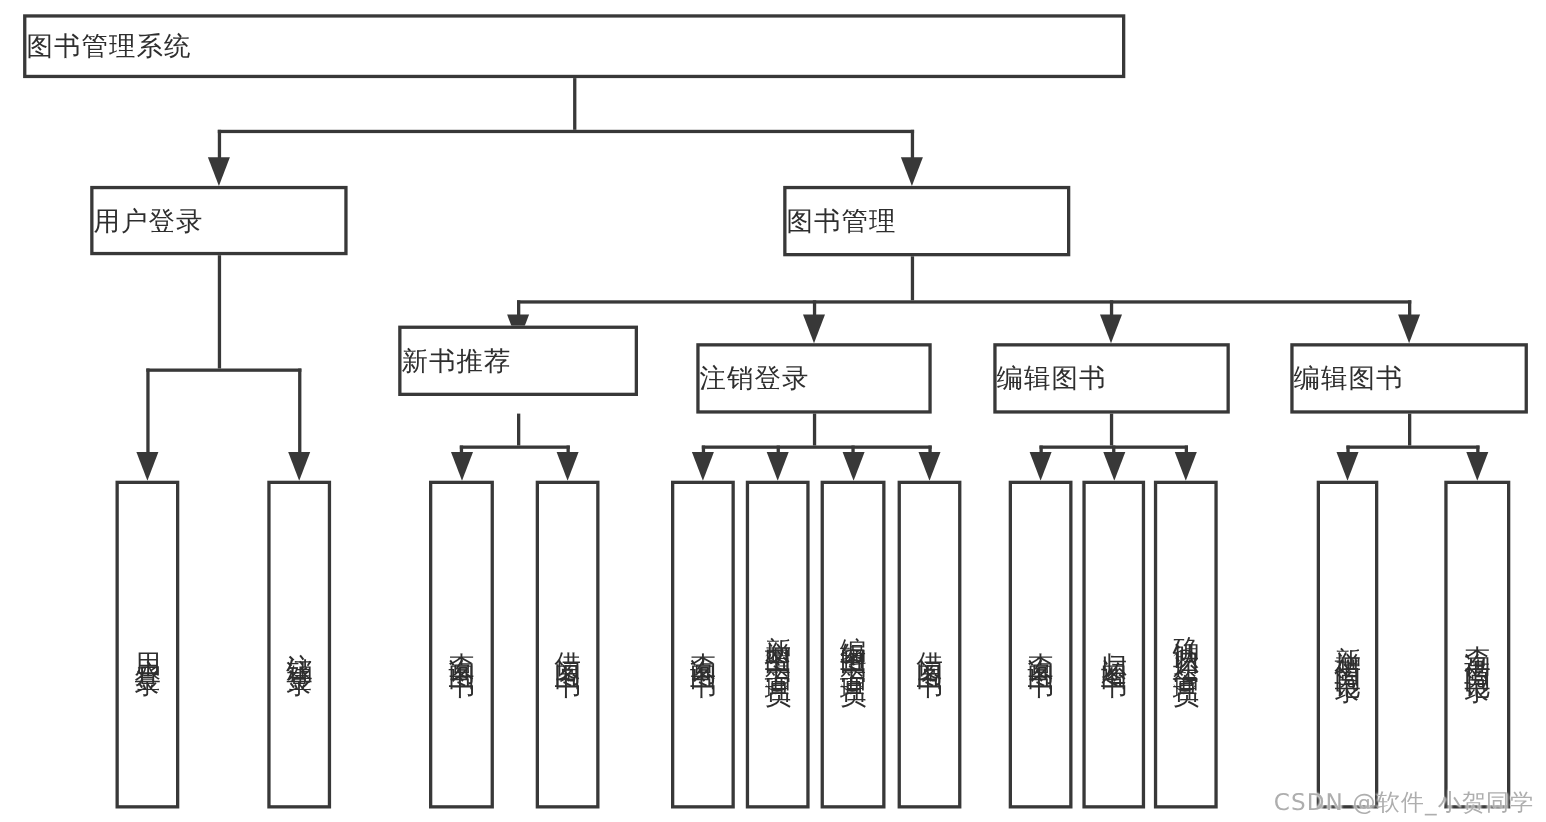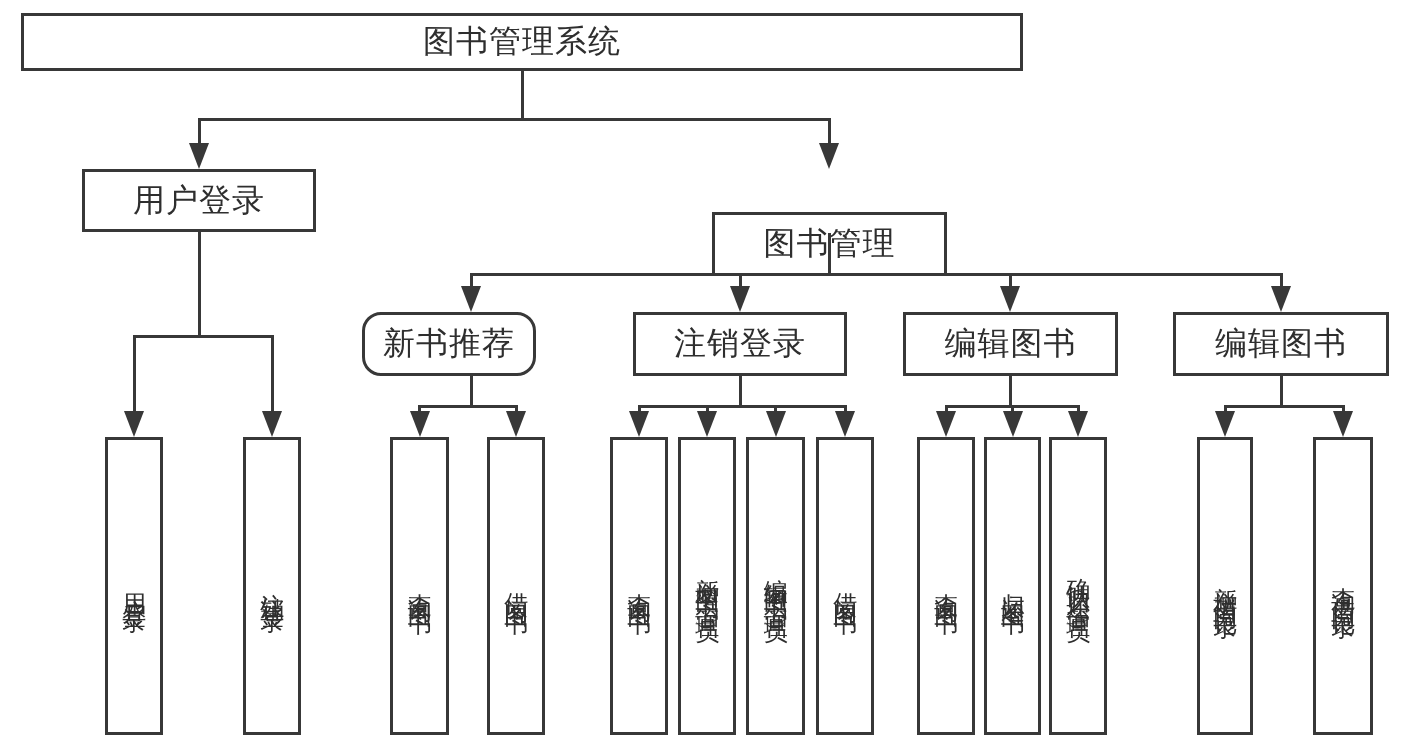--- a/index.html
+++ b/index.html
@@ -12,23 +12,23 @@
     width:1405px;height:747px;
     background:#ffffff;
     overflow:hidden;
     font-family:"DejaVu Sans","Liberation Sans",sans-serif;
   }
   .node{
     position:absolute;
     box-sizing:border-box;
     background:#fff;
     border:3px solid var(--line);
-    display:flex;align-items:center;justify-content:center;
+    display:flex;align-items:center;justify-content:flex-start;
     color:var(--text);
-    font-size:32px;
+    font-size:24px;
     letter-spacing:1px;
     white-space:nowrap;
   }
   .vnode{
     position:absolute;
     box-sizing:border-box;
     background:#fff;
     border:3px solid var(--line);
     display:flex;align-items:center;justify-content:center;
     color:var(--text);
@@ -71,21 +71,21 @@
   <div class="vline" style="left:521px;top:71px;height:47px;"></div>
   <div class="hline" style="left:198px;top:118px;width:633px;"></div>
   <div class="vline" style="left:198px;top:118px;height:28px;"></div>
   <div class="tri" style="left:189px;top:143px;"></div>
   <div class="vline" style="left:828px;top:118px;height:28px;"></div>
   <div class="tri" style="left:819px;top:143px;"></div>
 
   <div class="node" style="left:82px;top:169px;width:234px;height:63px;">
     <span>用户登录</span>
   </div>
-  <div class="node" style="left:712px;top:169px;width:235px;height:64px;margin-top:43px;">
+  <div class="node" style="left:712px;top:169px;width:261px;height:64px;">
     <span>图书管理</span>
   </div>
 
   <div class="vline" style="left:198px;top:232px;height:103px;"></div>
   <div class="hline" style="left:133px;top:335px;width:141px;"></div>
   <div class="vline" style="left:133px;top:335px;height:79px;"></div>
   <div class="tri" style="left:124px;top:411px;"></div>
   <div class="vline" style="left:271px;top:335px;height:79px;"></div>
   <div class="tri" style="left:262px;top:411px;"></div>
 
@@ -93,21 +93,21 @@
   <div class="hline" style="left:470px;top:273px;width:813px;"></div>
   <div class="vline" style="left:470px;top:273px;height:17px;"></div>
   <div class="tri" style="left:461px;top:286px;"></div>
   <div class="vline" style="left:739px;top:273px;height:17px;"></div>
   <div class="tri" style="left:730px;top:286px;"></div>
   <div class="vline" style="left:1009px;top:273px;height:17px;"></div>
   <div class="tri" style="left:1000px;top:286px;"></div>
   <div class="vline" style="left:1280px;top:273px;height:17px;"></div>
   <div class="tri" style="left:1271px;top:286px;"></div>
 
-  <div class="node" style="left:362px;top:312px;width:174px;height:64px;border-radius:19px;">
+  <div class="node" style="left:362px;top:296px;width:218px;height:64px;">
     <span>新书推荐</span>
   </div>
   <div class="node" style="left:633px;top:312px;width:214px;height:64px;">
     <span>注销登录</span>
   </div>
   <div class="node" style="left:903px;top:312px;width:215px;height:64px;">
     <span>编辑图书</span>
   </div>
   <div class="node" style="left:1173px;top:312px;width:216px;height:64px;">
     <span>编辑图书</span>
@@ -184,14 +184,15 @@
     <span class="vtext">确认归还（管理员）</span>
   </div>
 
   <div class="vnode" style="left:1197px;top:437px;width:56px;height:298px;">
     <span class="vtext">新增借阅记录</span>
   </div>
   <div class="vnode" style="left:1313px;top:437px;width:60px;height:298px;">
     <span class="vtext">查询借阅记录</span>
   </div>
 
+  <div class="watermark">CSDN @软件_小贺同学</div>
 
 </div>
 
 </body></html>

